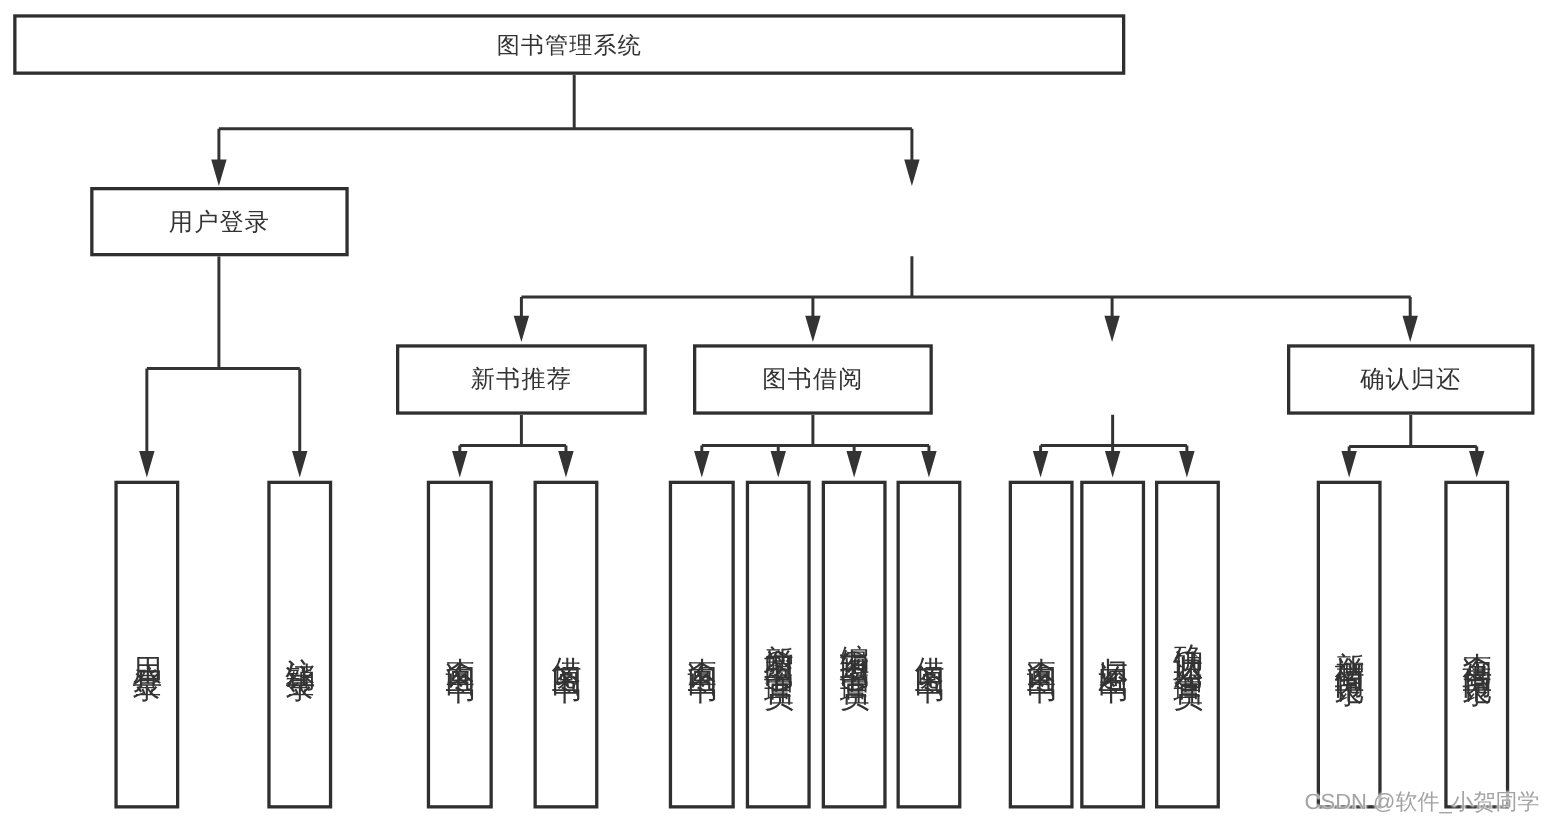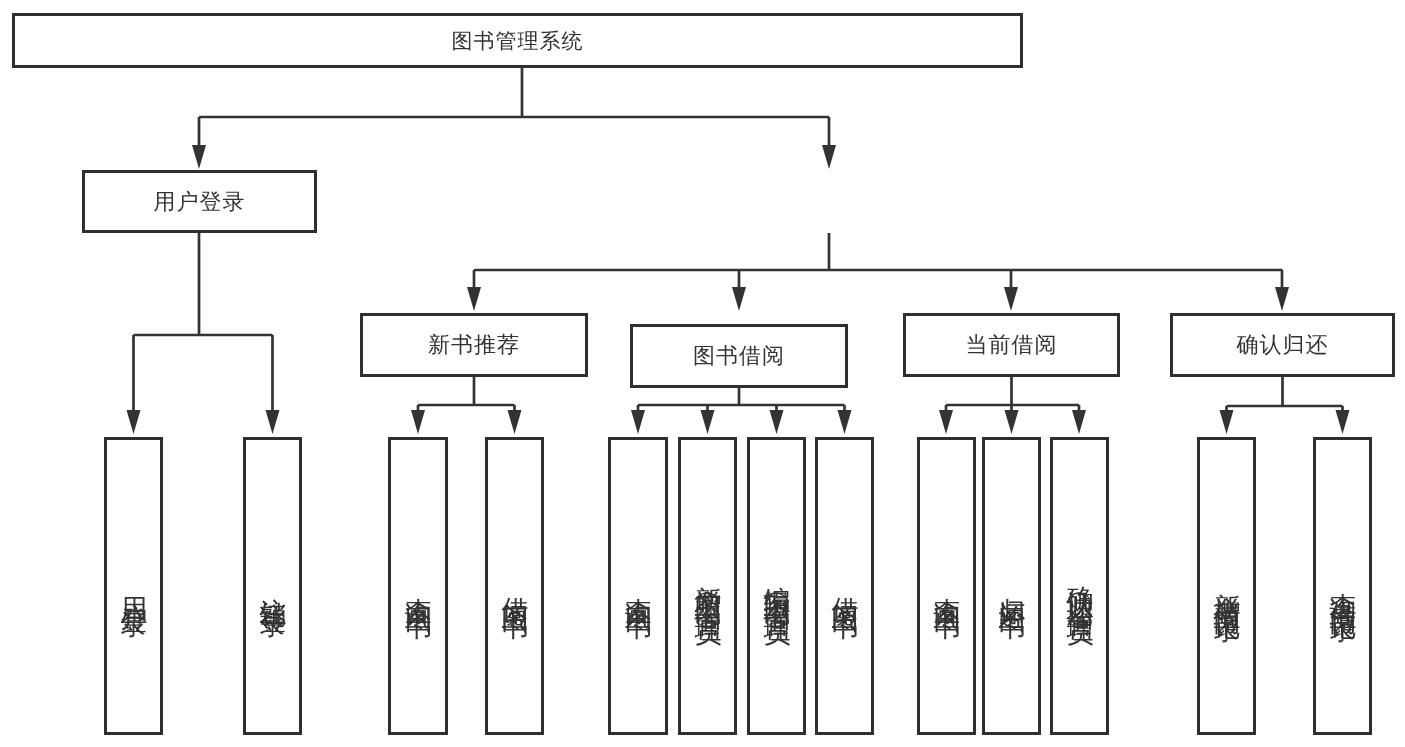--- a/index.html
+++ b/index.html
@@ -54,25 +54,22 @@
     <span>图书管理系统</span>
   </div>
 
   <div class="node hbox" style="left:82px;top:170px;width:235px;height:63px;">
     <span>用户登录</span>
   </div>
 
   <div class="node hbox" style="left:360px;top:313px;width:228px;height:64px;">
     <span>新书推荐</span>
   </div>
-  <div class="node hbox" style="left:630px;top:324px;width:218px;height:64px;">
+  <div class="node hbox" style="left:630px;top:313px;width:218px;height:64px;">
     <span>图书借阅</span>
-  </div>
-  <div class="node hbox" style="left:903px;top:313px;width:217px;height:64px;">
-    <span>当前借阅</span>
   </div>
   <div class="node hbox" style="left:1170px;top:313px;width:225px;height:64px;">
     <span>确认归还</span>
   </div>
 
   <div class="node vbox" style="left:104px;">
     <span class="vtext">用户登录</span>
   </div>
   <div class="node vbox" style="left:243px;">
     <span class="vtext">注销登录</span>
@@ -108,14 +105,15 @@
     <span class="vtext">确认归还（管理员）</span>
   </div>
 
   <div class="node vbox" style="left:1197px;">
     <span class="vtext">新增借阅记录</span>
   </div>
   <div class="node vbox" style="left:1313px;">
     <span class="vtext">查询借阅记录</span>
   </div>
 
+  <div class="watermark">CSDN @软件_小贺同学</div>
 
 </div>
 
 </body></html>

